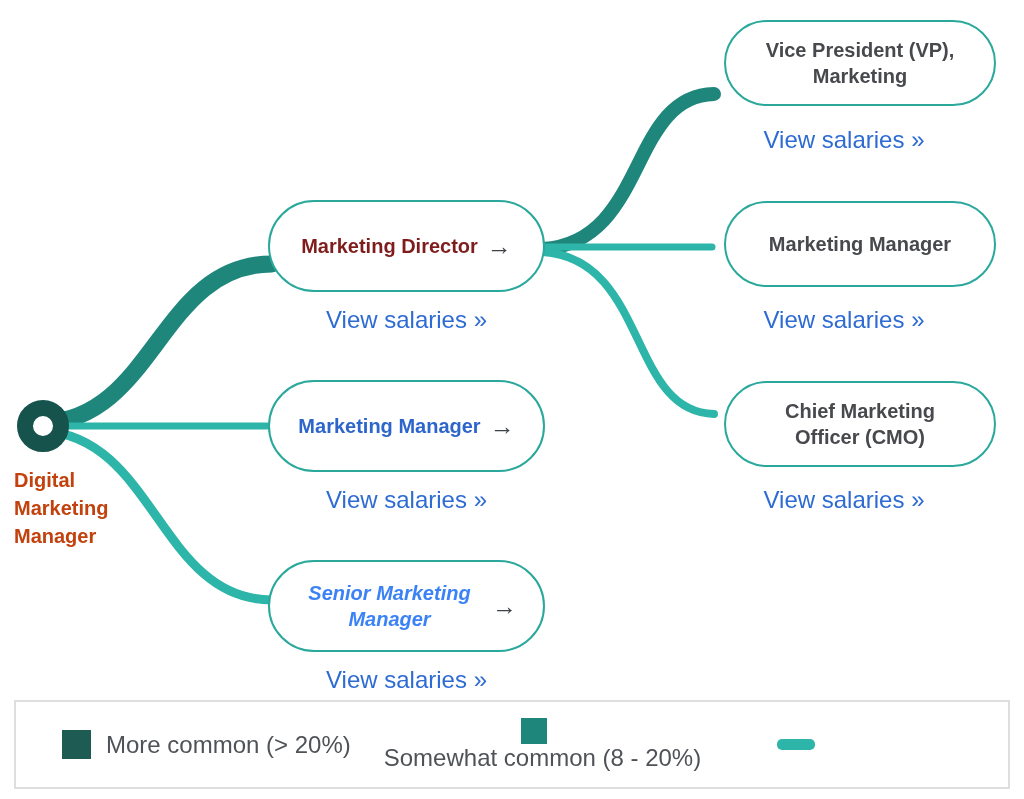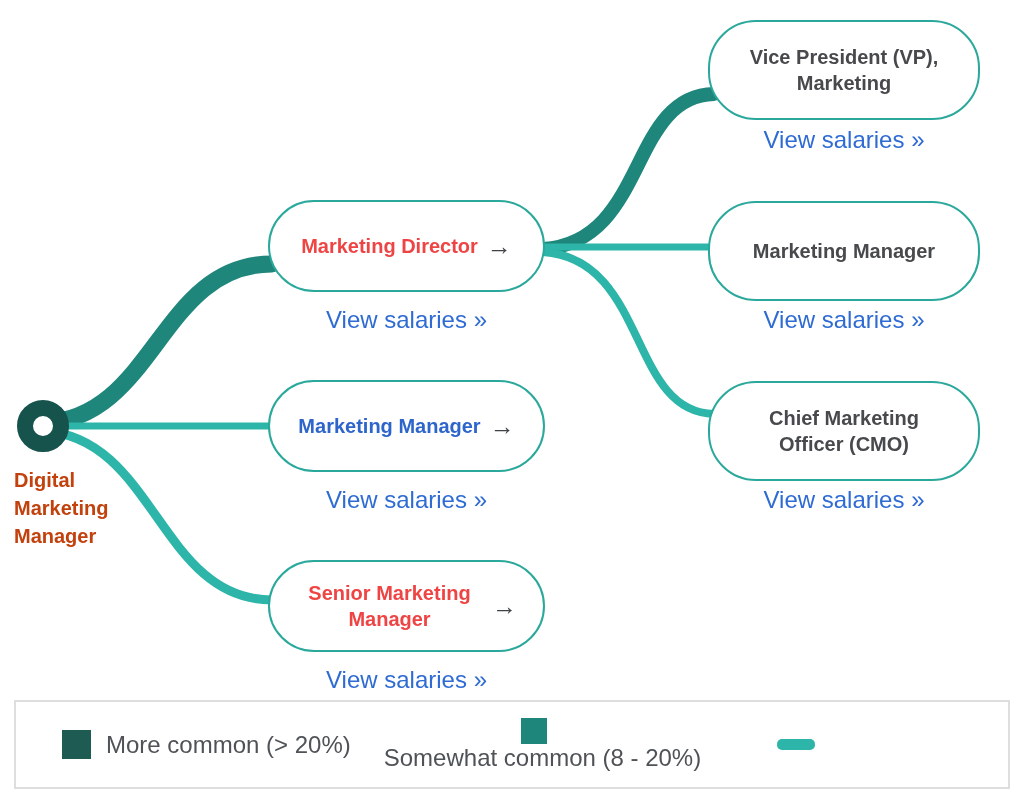--- a/index.html
+++ b/index.html
@@ -15,21 +15,21 @@
   .root-label{
     position:absolute;left:14px;top:466px;width:140px;z-index:2;
     font-size:20px;font-weight:bold;color:#45474a;line-height:28px;white-space:pre-line;
   }
   .pill{
     position:absolute;z-index:3;background:#fff;border:2px solid #2aa89b;border-radius:48px;
     display:flex;align-items:center;justify-content:center;text-align:center;
     box-sizing:border-box;cursor:pointer;
   }
   .pill-mid{left:268px;width:277px;height:92px;padding:0 26px;}
-  .pill-right{left:708px;width:272px;height:100px;padding:0 32px;}
+  .pill-right{left:724px;width:272px;height:86px;padding:0 32px;}
   .pill-title{font-size:20px;font-weight:bold;line-height:26px;}
   .pill-mid .pill-title{color:#2d65cb;max-width:191px;}
   .pill-right .pill-title{color:#47494d;}
   .arrow{font-size:25px;color:#3f4246;margin-left:9px;font-weight:normal;}
   .view-link{
     position:absolute;z-index:3;text-align:center;font-size:24px;color:#2e6bd3;
     cursor:pointer;text-decoration:none;display:block;
   }
   .view-mid{left:268px;width:277px;}
   .view-right{left:708px;width:272px;}
@@ -59,33 +59,33 @@
       <path d="M 543 247 L 712 247" stroke="#2cb5a8" stroke-width="7" fill="none" stroke-linecap="round"></path>
       <path d="M 543 252 C 648 259 628 412 714 414" stroke="#2cb5a8" stroke-width="8" fill="none" stroke-linecap="round"></path>
     </svg>
 
   <div class="root-donut" style="border-color: rgb(23, 83, 77);"></div>
   <div class="root-label" style="color: #c2410c;">Digital
 Marketing
 Manager</div>
 
   <div class="pill pill-mid" style="top: 200px; border-color: rgb(42, 168, 155);">
-    <span class="pill-title" style="color: #ef4444;">Marketing Director</span>
+    <span class="pill-title" style="color: #7f1d1d;">Marketing Director</span>
     <span class="arrow">→</span>
   </div>
   <a class="view-link view-mid" style="top: 306px; color: rgb(46, 107, 211);">View salaries »</a>
 
   <div class="pill pill-mid" style="top: 380px; border-color: rgb(42, 168, 155);">
     <span class="pill-title" style="color: rgb(45, 101, 203);">Marketing Manager</span>
     <span class="arrow">→</span>
   </div>
   <a class="view-link view-mid" style="top: 486px; color: rgb(46, 107, 211);">View salaries »</a>
 
   <div class="pill pill-mid" style="top: 560px; border-color: rgb(42, 168, 155);">
-    <span class="pill-title" style="color: #ef4444;">Senior Marketing Manager</span>
+    <span class="pill-title" style="color: #3b82f6; font-style: italic;">Senior Marketing Manager</span>
     <span class="arrow">→</span>
   </div>
   <a class="view-link view-mid" style="top: 666px; color: rgb(46, 107, 211);">View salaries »</a>
 
   <div class="pill pill-right" style="top: 20px; border-color: rgb(42, 168, 155);">
     <span class="pill-title" style="color: rgb(71, 73, 77);">Vice President (VP), Marketing</span>
   </div>
   <a class="view-link view-right" style="top: 126px; color: rgb(46, 107, 211);">View salaries »</a>
 
   <div class="pill pill-right" style="top: 201px; border-color: rgb(42, 168, 155);">

